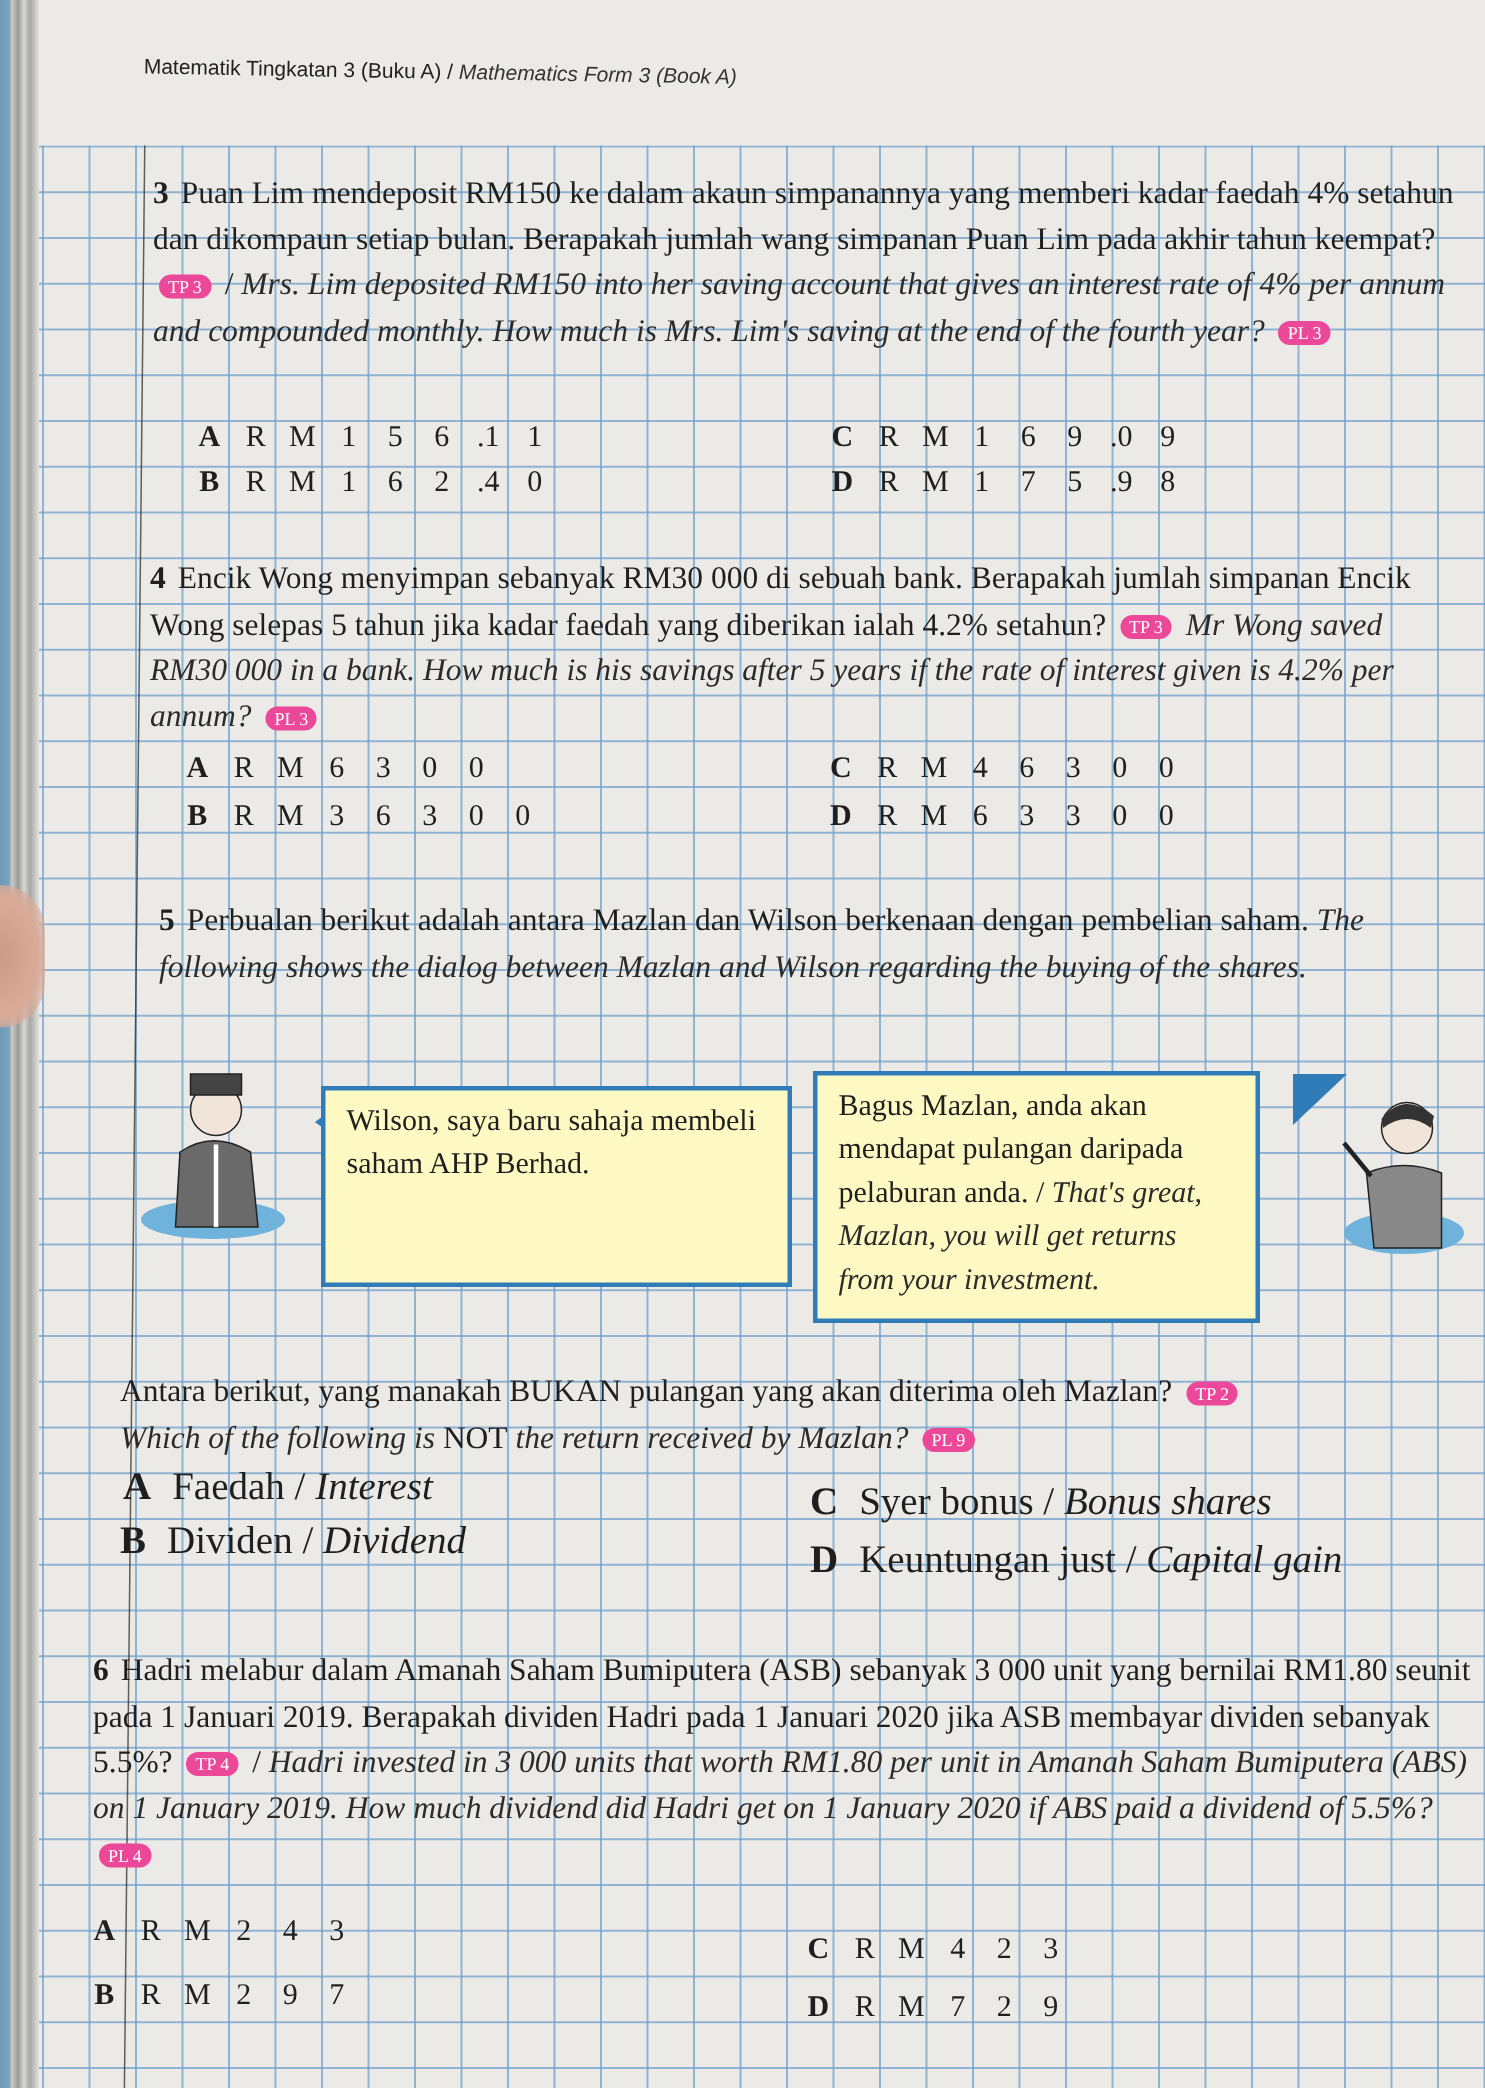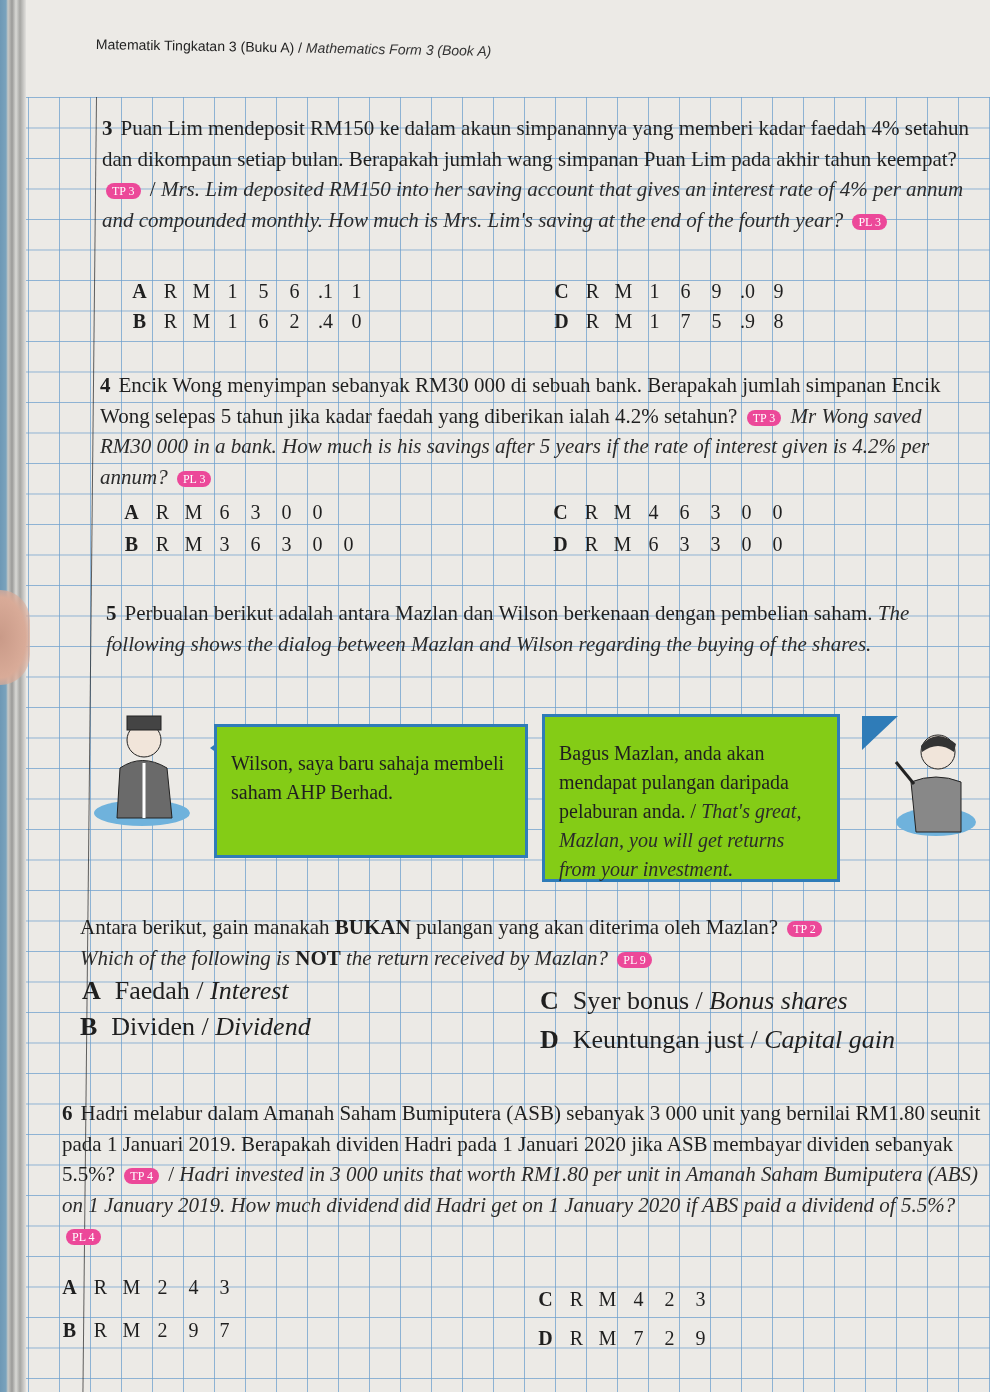--- a/index.html
+++ b/index.html
@@ -35,39 +35,39 @@
     position:absolute; left:96px; top:97px; width:1px; height:1295px;
     background:#222; opacity:0.7; transform:rotate(0.6deg); transform-origin:top;
   }
   .content { position:absolute; left:0; top:0; width:990px; height:1392px; }
   .q {
     position:absolute; font-size:21px; line-height:30.5px;
     font-family:"Liberation Serif", serif;
   }
   .q .num { font-weight:bold; margin-right:8px; }
   .q .en { font-style:italic; color:#2b2b2b; }
-  .q b { font-weight:bold;text-align:center; }
+  .q b { font-weight:normal;text-align:center; }
   .badge {
     display:inline-block; background:#ec4899; color:#fff;
     font-size:12px; line-height:16px; padding:0 6px; border-radius:9px;
     vertical-align:middle; margin:0 4px; font-family:"Liberation Serif", serif;
   }
   .opt-row {
     position:absolute; font-size:20px; display:flex; height:30px; align-items:center;
   }
   .opt-row .cell {
     width:31px; text-align:center; display:inline-block;
   }
   .opt-row .letter { font-weight:bold; }
   .opt-text { position:absolute; font-size:26px; }
   .opt-text .letter { font-weight:bold; margin-right:14px; }
   .opt-text .en { font-style:italic; }
   .bubble {
-    position:absolute; background:#84cc16; border:3px solid #2f7cb8;
-    font-size:20px; line-height:29px; padding:22px 14px; box-sizing:border-box;
+    position:absolute; background:#fef9c3; border:3px solid #2f7cb8;
+    font-size:20px; line-height:29px; padding:6px 14px; box-sizing:border-box;
   }
   .bubble .en { font-style:italic; color:#2b2b2b; }
   .tail {
     position:absolute; width:0; height:0;
   }
   .figure {
     position:absolute;
   }
   .thumb {
     position:absolute; left:0; top:590px; width:30px; height:95px;
@@ -210,21 +210,21 @@
   <div class="tail" style="left:862px; top:716px; border-left:36px solid #2f7cb8; border-bottom:34px solid transparent;"></div>
   <svg class="figure" style="left:876px; top:722px;" width="100" height="120" viewBox="0 0 100 120">
     <ellipse cx="60" cy="100" rx="40" ry="14" fill="#6fb2dc"></ellipse>
     <path d="M40 110 L35 60 Q60 50 85 60 L85 110 Z" fill="#888" stroke="#222"></path>
     <circle cx="62" cy="30" r="17" fill="#f1e5da" stroke="#222"></circle>
     <path d="M45 24 Q60 5 80 22 L78 30 Q62 18 46 30 Z" fill="#333"></path>
     <path d="M38 62 L20 40" stroke="#222" stroke-width="3" fill="none"></path>
   </svg>
 
   <div class="q" style="left:80px; top:912px; width:900px;">
-    <span>Antara berikut, gain manakah </span><b>BUKAN</b><span> pulangan yang akan diterima oleh Mazlan?</span>
+    <span>Antara berikut, yang manakah </span><b>BUKAN</b><span> pulangan yang akan diterima oleh Mazlan?</span>
     <span class="badge">TP 2</span><br>
     <span class="en">Which of the following is </span><b>NOT</b><span class="en"> the return received by Mazlan?</span>
     <span class="badge">PL 9</span>
   </div>
 
   <div class="opt-text" style="left:82px; top:976px;">
     <span class="letter">A</span><span>Faedah /</span> <span class="en">Interest</span>
   </div>
   <div class="opt-text" style="left:80px; top:1012px;">
     <span class="letter">B</span><span>Dividen /</span> <span class="en">Dividend</span>

